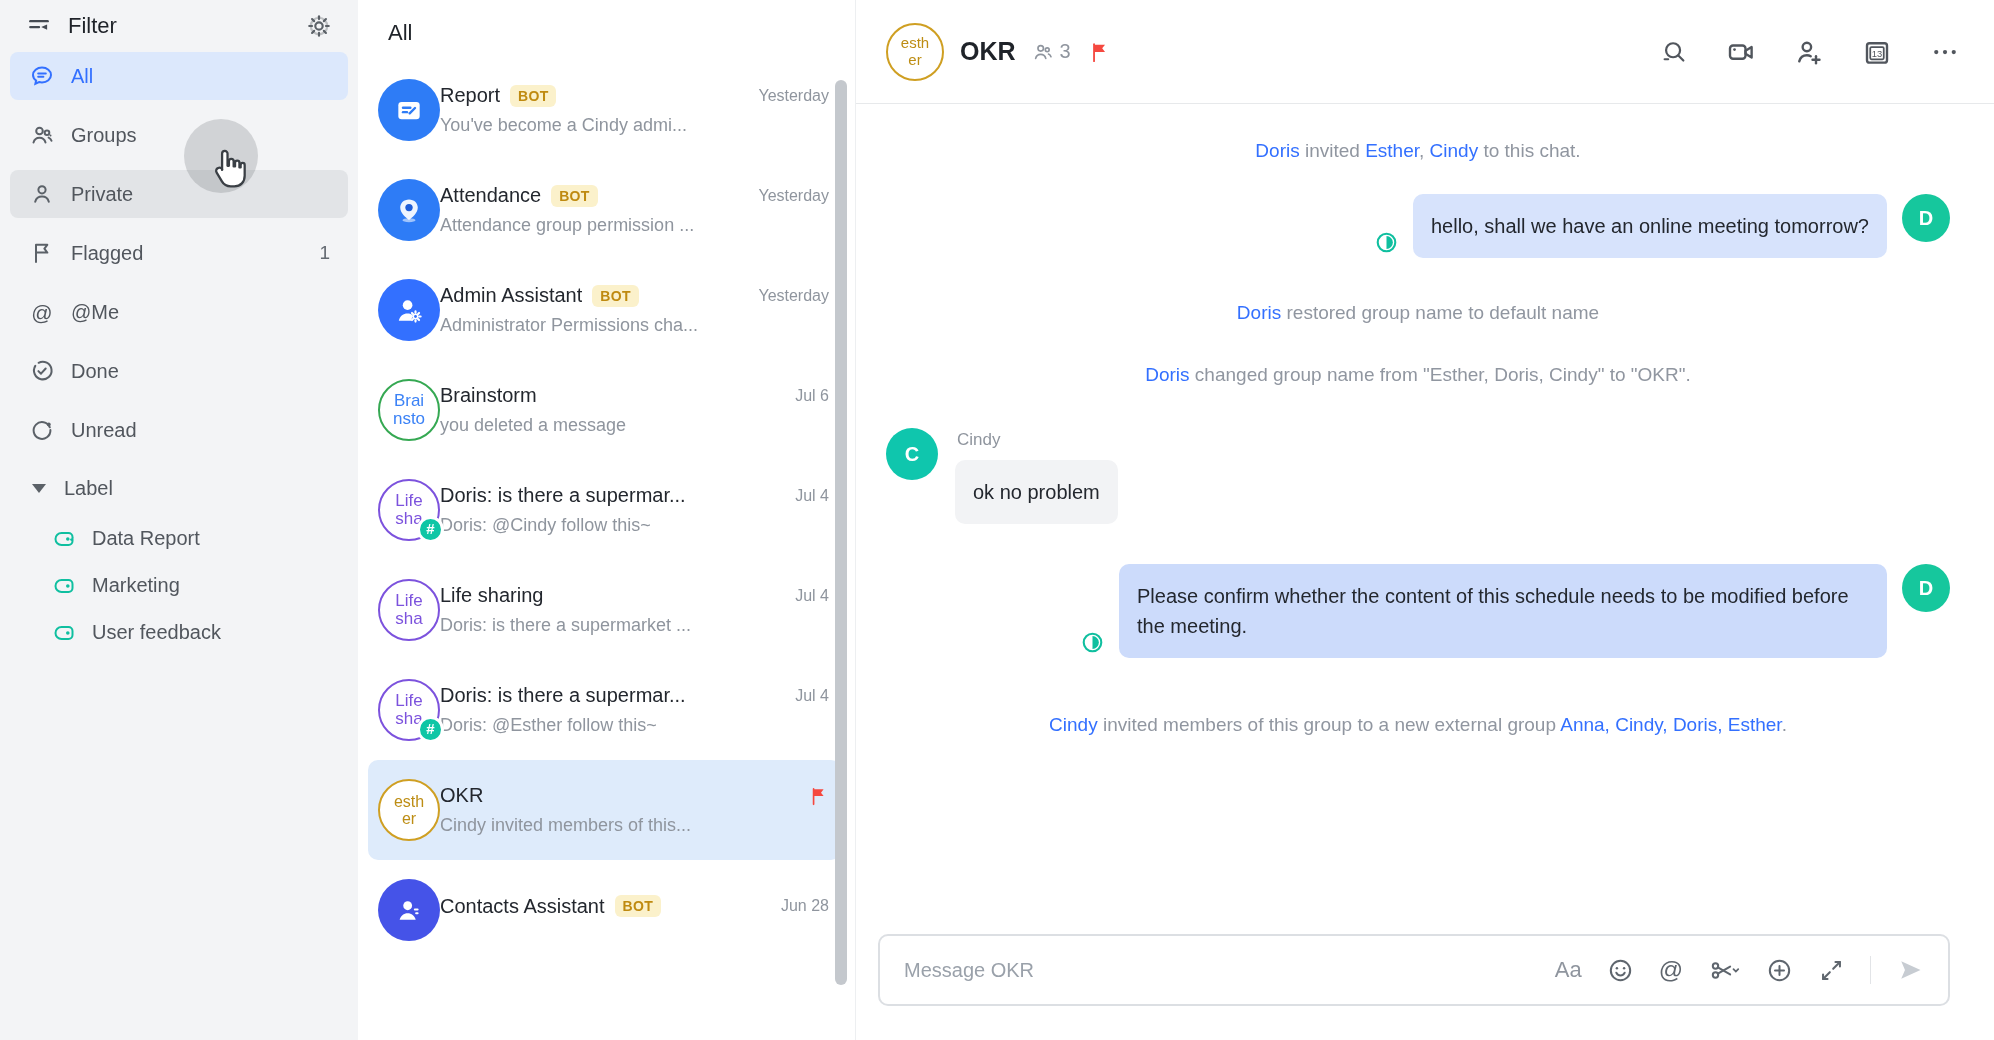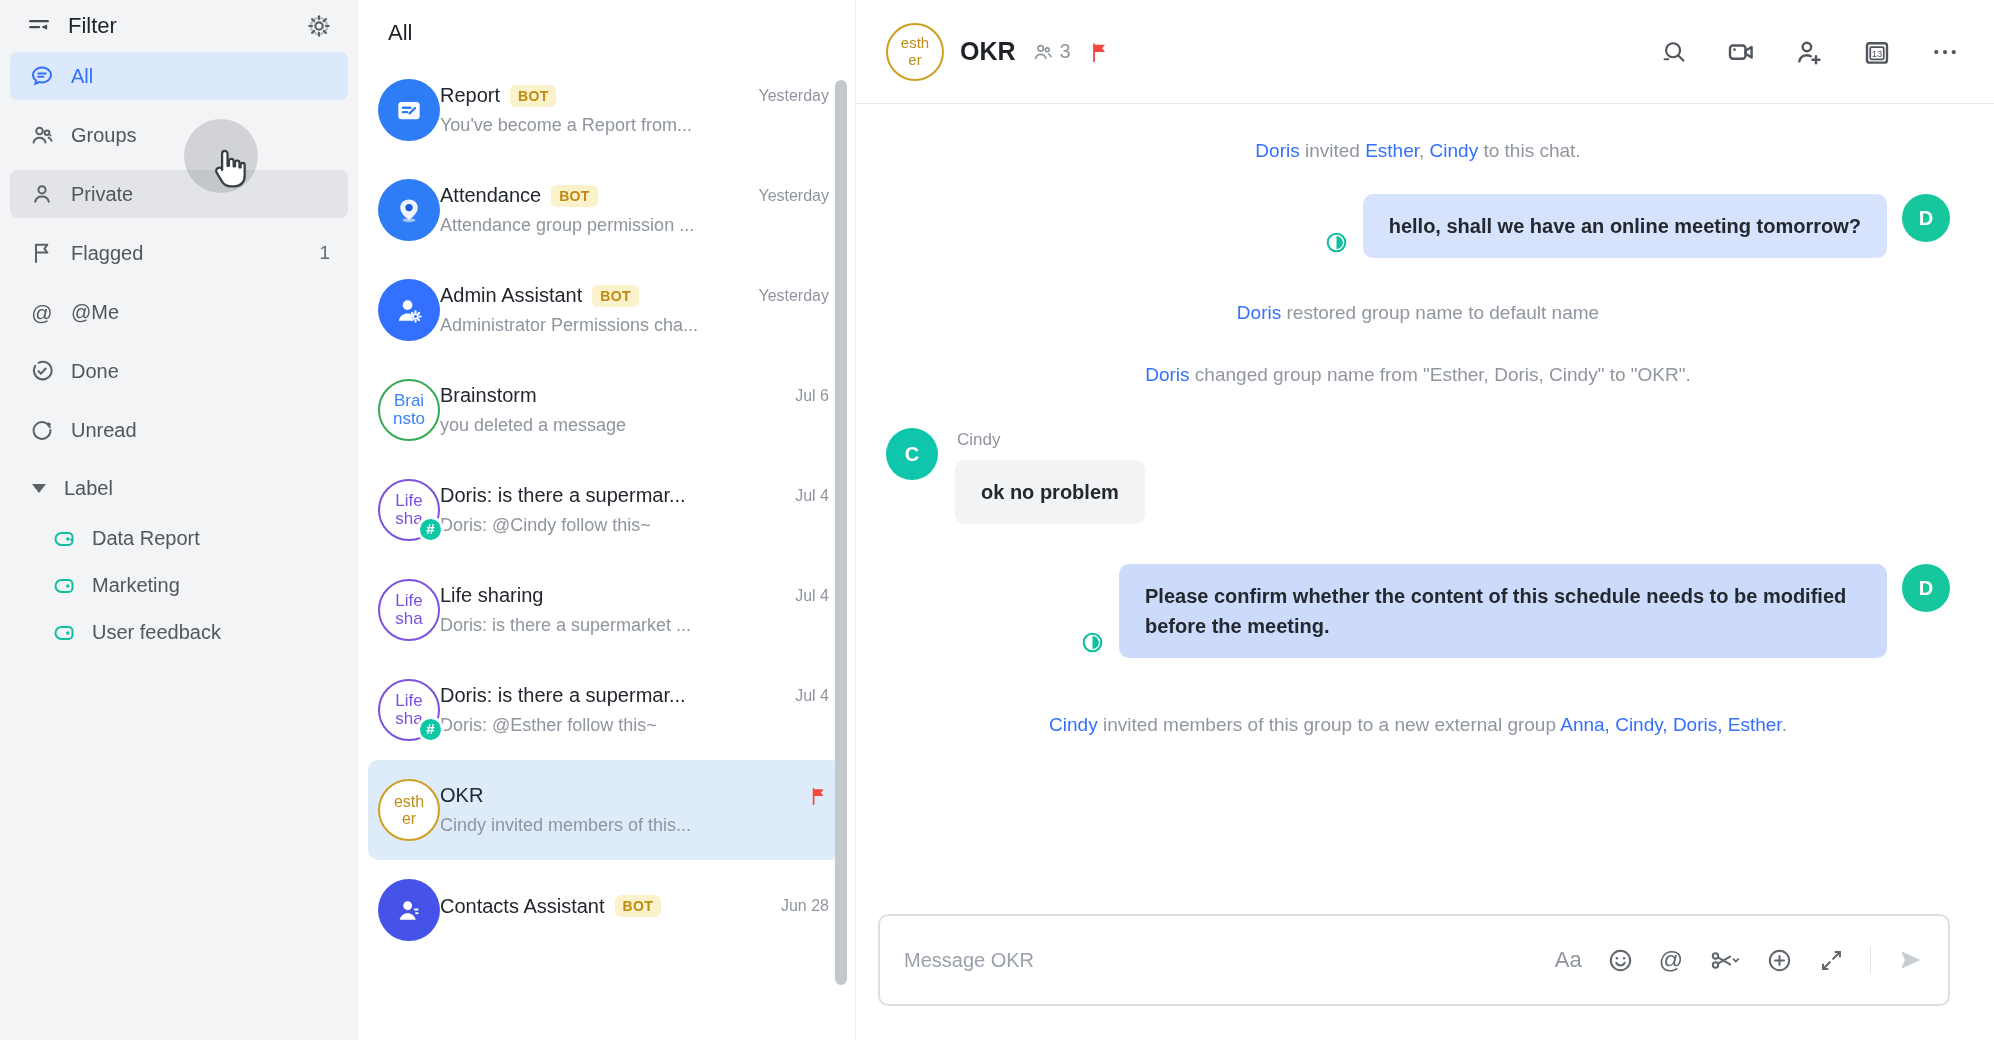--- a/index.html
+++ b/index.html
@@ -68,32 +68,32 @@
   .ch-members { display:flex; align-items:center; gap:6px; color:#8f959e; font-size:20px; cursor:pointer; }
   .ch-flag { display:flex; margin-left:2px; }
   .ch-actions { margin-left:auto; display:flex; align-items:center; gap:38px; }
   .ch-actions .abtn { display:flex; cursor:pointer; }
 
   .messages { flex:1; padding:36px 44px 0 30px; display:flex; flex-direction:column; min-height:0; }
   .sysmsg { text-align:center; font-size:19px; color:#9096a0; }
   .sysmsg .lnk { color:#3370ff; cursor:pointer; }
   .row-own { display:flex; justify-content:flex-end; align-items:flex-start; gap:15px; }
   .read-ind { align-self:flex-end; margin-bottom:4px; display:flex; }
-  .bubble { border-radius:10px; padding:17px 26px; font-size:20px; color:#23272e; line-height:1.5;font-weight:bold; }
+  .bubble { border-radius:10px; padding:17px 18px; font-size:20px; color:#23272e; line-height:1.5; }
   .bub-blue1 { background:#d7e3fc; }
   .bub-blue2 { background:#ccdbfb; max-width:768px; }
   .bub-gray { background:#f2f3f5; }
   .av-d { width:48px; height:48px; border-radius:50%; background:#16c79d; color:#fff; font-size:20px;
           font-weight:700; display:flex; align-items:center; justify-content:center; flex:none; cursor:pointer; }
   .row-peer { display:flex; align-items:flex-start; gap:17px; }
   .av-c { width:52px; height:52px; border-radius:50%; background:#0fc6ad; color:#fff; font-size:20px;
           font-weight:700; display:flex; align-items:center; justify-content:center; flex:none; cursor:pointer; }
   .peer-name { font-size:17px; color:#8f959e; margin:2px 0 10px 2px; }
 
-  .composer { height:92px; flex:none; margin:0 44px 34px 22px; border:2px solid #dcdfe3; border-radius:10px;
+  .composer { height:72px; flex:none; margin:0 44px 34px 22px; border:2px solid #dcdfe3; border-radius:10px;
               display:flex; align-items:center; padding:0 24px; gap:25px; }
   .composer input { flex:1; border:none; outline:none; font-size:20px; font-family:inherit; color:#1f2329;
                     background:transparent; }
   .composer input::placeholder { color:#9aa1aa; }
   .cbtn { display:flex; align-items:center; color:#5f666e; cursor:pointer; flex:none; }
   .aa-label { font-size:22px; color:#8f959e; }
   .at-label { font-size:24px; color:#5f666e; line-height:1; }
   .cdivider { width:1px; height:28px; background:#e2e4e7; }
 
   svg { display:block; }
@@ -254,21 +254,21 @@
             <line x1="7.5" y1="13.6" x2="10.5" y2="13.6" stroke="#2e7cf6" stroke-width="1.8" stroke-linecap="round"></line>
             <line x1="12.5" y1="14.5" x2="16.5" y2="10.5" stroke="#2e7cf6" stroke-width="1.8" stroke-linecap="round"></line>
           </svg>
       </span>
       <div class="crow-main">
         <div class="crow-top">
           <span class="cname">Report</span>
           <span class="badge-bot">BOT</span>
           <span class="ctime">Yesterday</span>
         </div>
-        <div class="cprev">You've become a Report from...</div>
+        <div class="cprev">You've become a Cindy admi...</div>
       </div>
     </div>
 
     <div class="crow">
       <span class="av av-fill" style="background:#2e7cf6">
         <svg width="34" height="34" viewBox="0 0 24 24">
             <path d="M12 4.5c3.6 0 6.2 2.5 6.2 5.8 0 3.9-4 7.2-6.2 8.7-2.2-1.5-6.2-4.8-6.2-8.7 0-3.3 2.6-5.8 6.2-5.8z" fill="#ffffff" opacity=".92"></path>
             <circle cx="12" cy="10.3" r="2.6" fill="#1f5ed8"></circle>
             <ellipse cx="12" cy="19.2" rx="4.6" ry="1.4" fill="#ffffff" opacity=".55"></ellipse>
           </svg>

